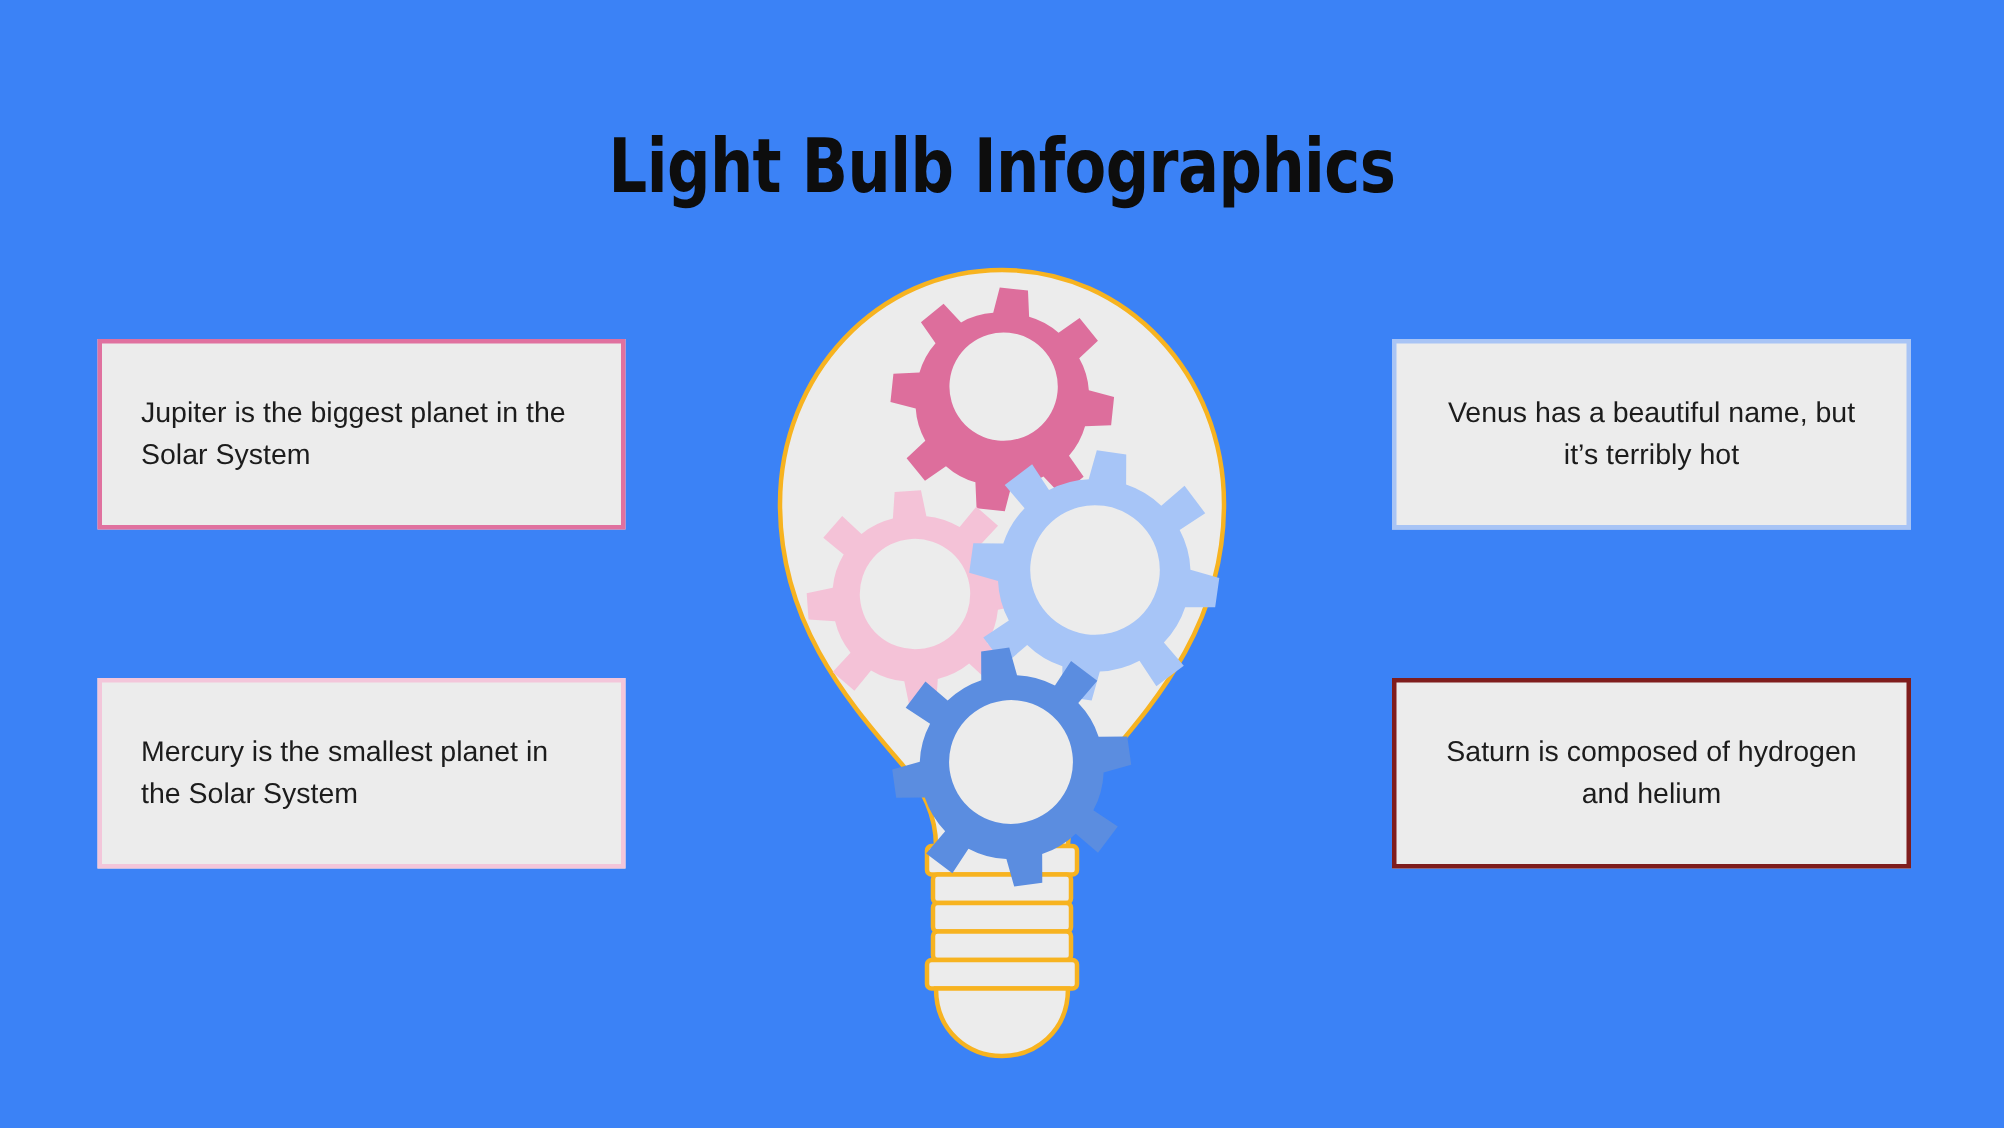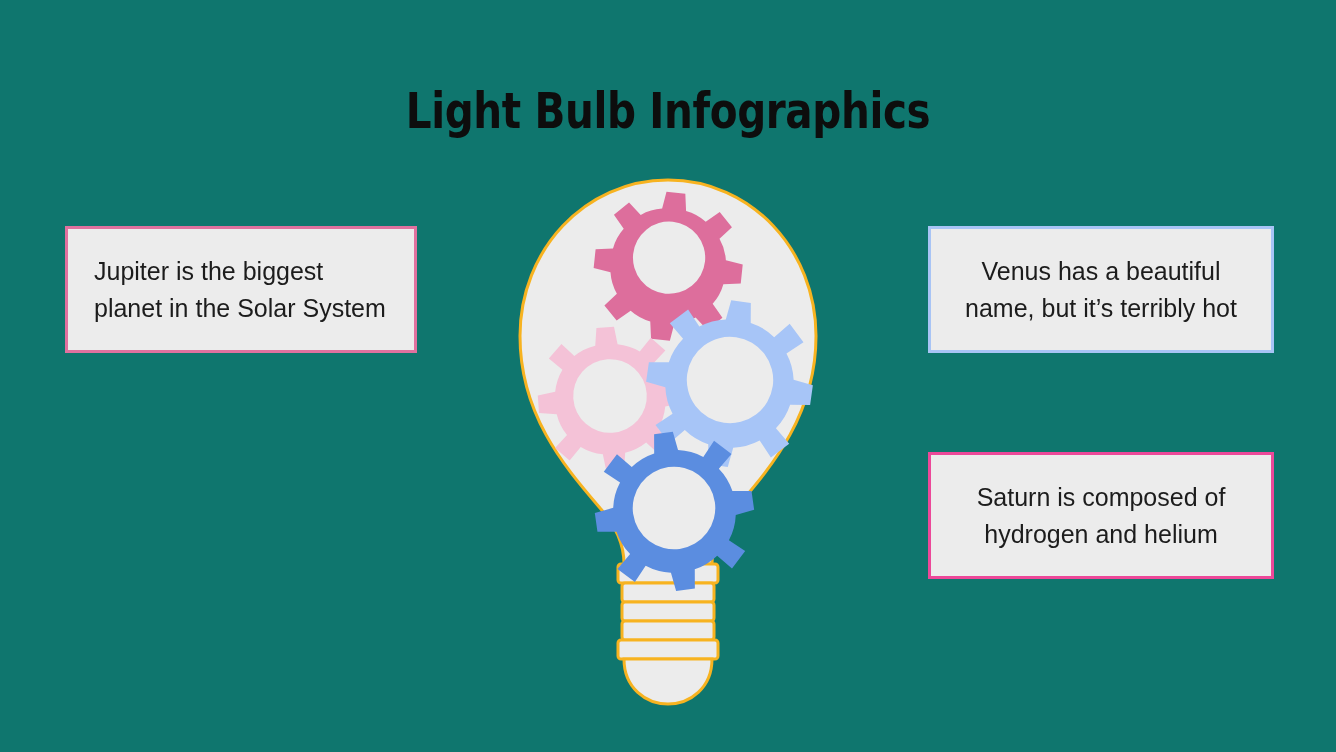--- a/index.html
+++ b/index.html
@@ -12,21 +12,21 @@
     height: 752px;
     position: relative;
     overflow: hidden;
     font-family: "Liberation Sans", sans-serif;
     color: #1a1a1a;
   }
 
   #slide {
     position: absolute;
     inset: 0;
-    background: #0f766e;
+    background: #3b82f6;
   }
 
   
   #title {
     position: absolute;
     left: 0;
     top: 84px;
     width: 1336px;
     text-align: center;
     font-family: "DejaVu Sans Condensed", "Liberation Sans Narrow", "Liberation Sans", sans-serif;
@@ -43,21 +43,21 @@
   
   .callout {
     position: absolute;
     box-sizing: border-box;
     background: #ececec;
     display: flex;
     align-items: center;
     padding: 0 26px;
   }
   .callout .ctext {
-    font-size: 25px;
+    font-size: 19px;
     line-height: 1.45;
     color: #1c1c1c;
     width: 100%;
     white-space: pre-line;
   }
   .callout.left .ctext  { text-align: left; }
   .callout.right .ctext { text-align: center; }
 
   #box-jupiter {
     left: 65px;  top: 226px;  width: 352px; height: 127px;
@@ -66,21 +66,21 @@
   #box-mercury {
     left: 65px;  top: 452px;  width: 352px; height: 127px;
     border: 3px solid #f3c6da;
   }
   #box-venus {
     left: 928px; top: 226px;  width: 346px; height: 127px;
     border: 3px solid #a8c4f5;
   }
   #box-saturn {
     left: 928px; top: 452px;  width: 346px; height: 127px;
-    border: 3px solid #ec4899;
+    border: 3px solid #7f1d1d;
   }
 
   
   #bulb-wrap {
     position: absolute;
     left: 498px;
     top: 168px;
     width: 340px;
     height: 540px;
   }
@@ -90,20 +90,23 @@
 <body>
 
 <div id="slide">
 
   <div id="title">Light Bulb Infographics</div>
 
   <div class="callout left" id="box-jupiter">
     <div class="ctext">Jupiter is the biggest planet in the Solar System</div>
   </div>
 
+  <div class="callout left" id="box-mercury">
+    <div class="ctext">Mercury is the smallest planet in the Solar System</div>
+  </div>
 
   <div class="callout right" id="box-venus">
     <div class="ctext">Venus has a beautiful name, but it’s terribly hot</div>
   </div>
 
   <div class="callout right" id="box-saturn">
     <div class="ctext">Saturn is composed of hydrogen and helium</div>
   </div>
 
   <div id="bulb-wrap">

